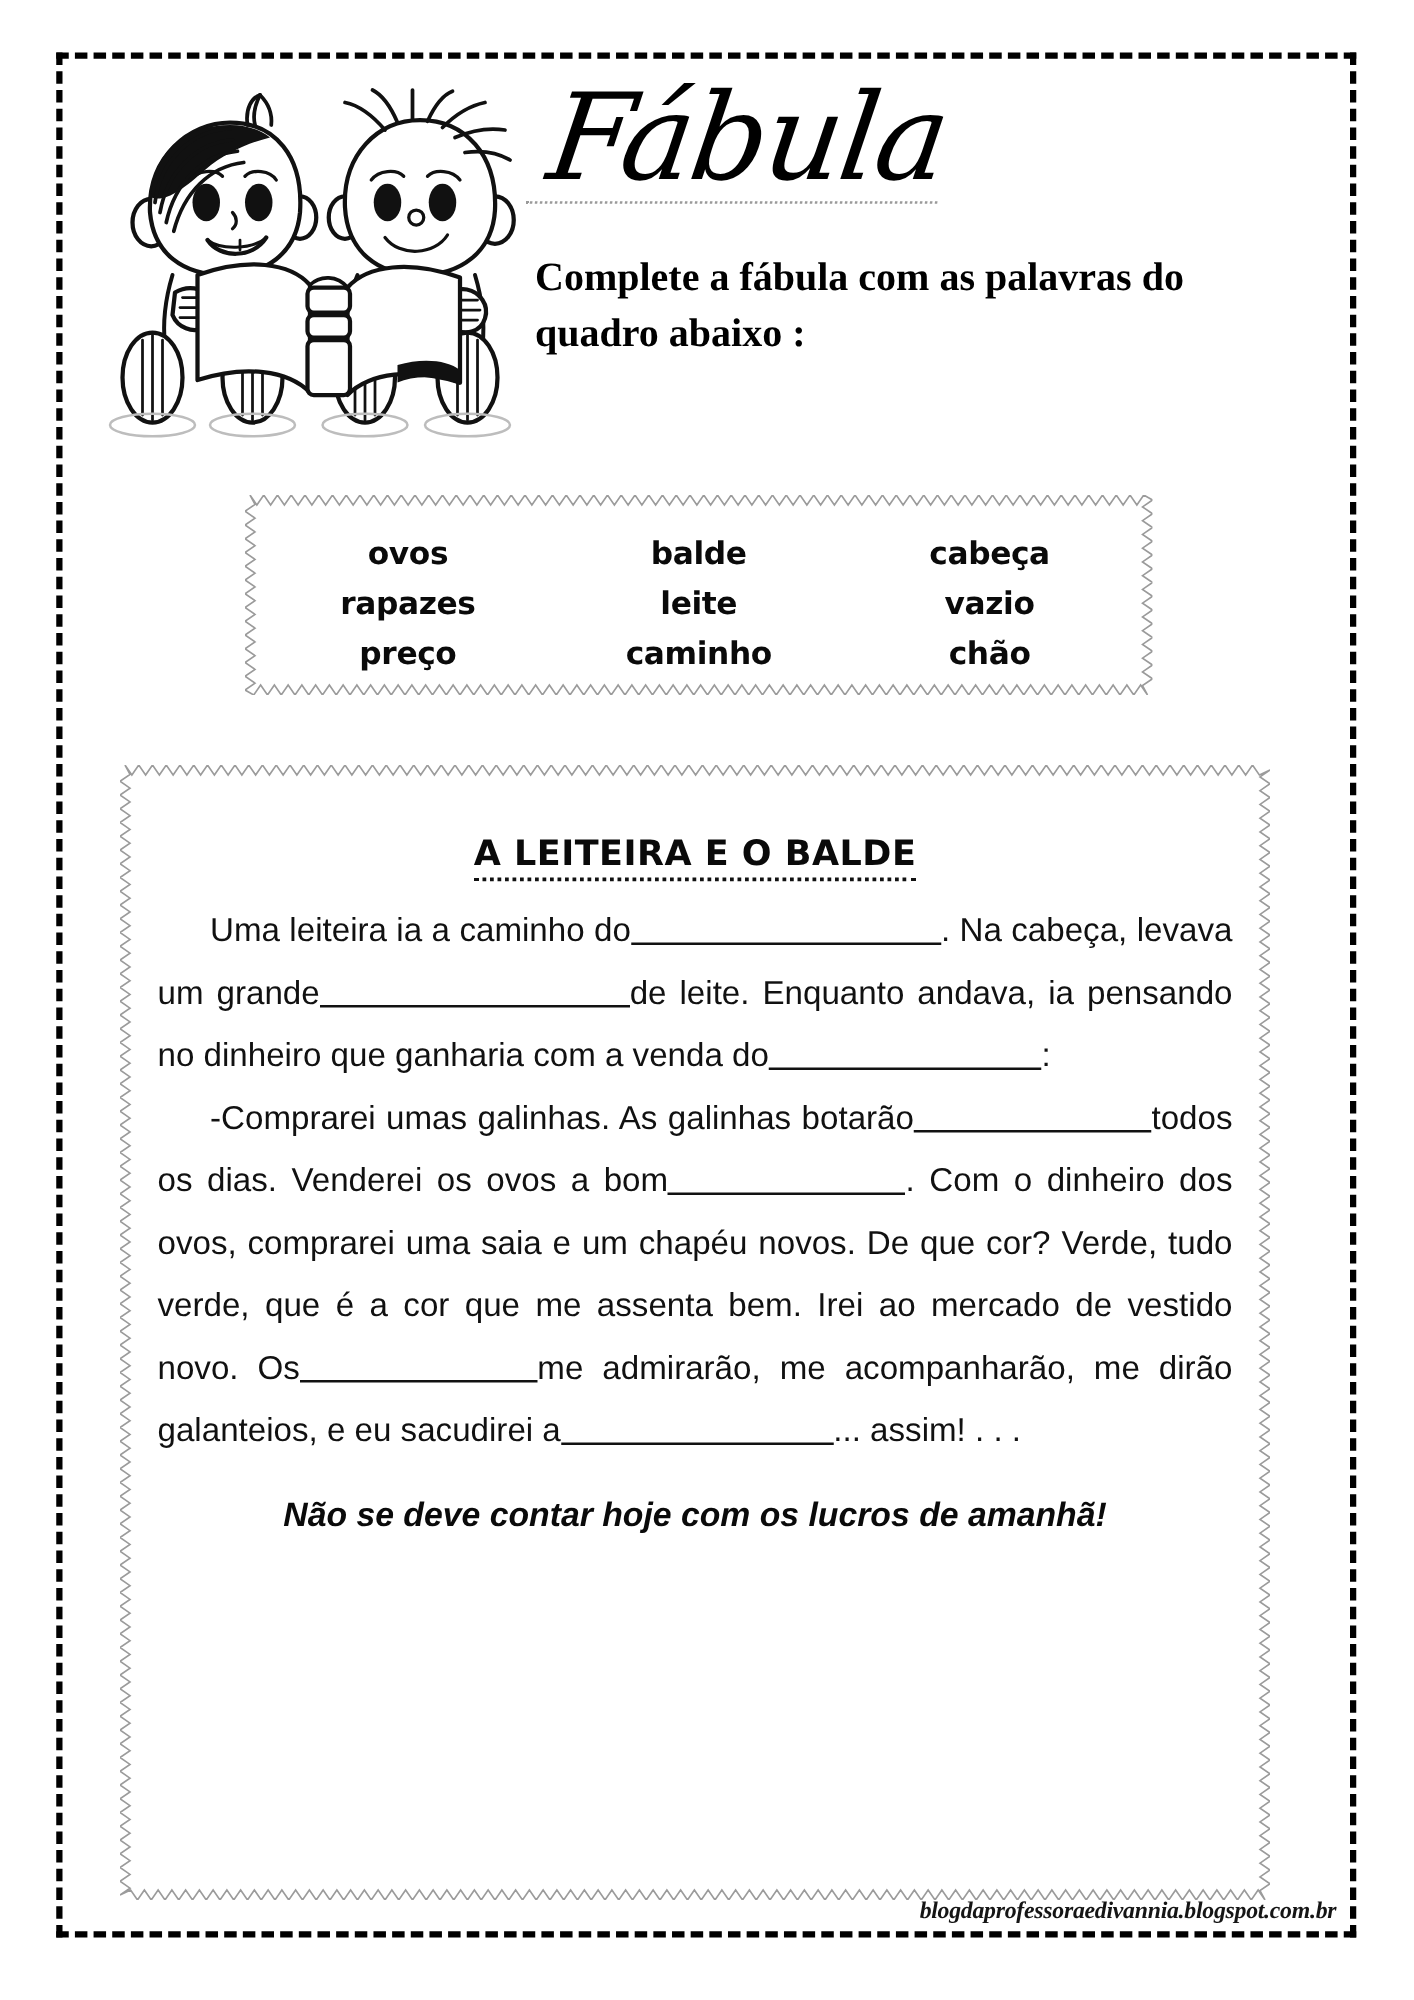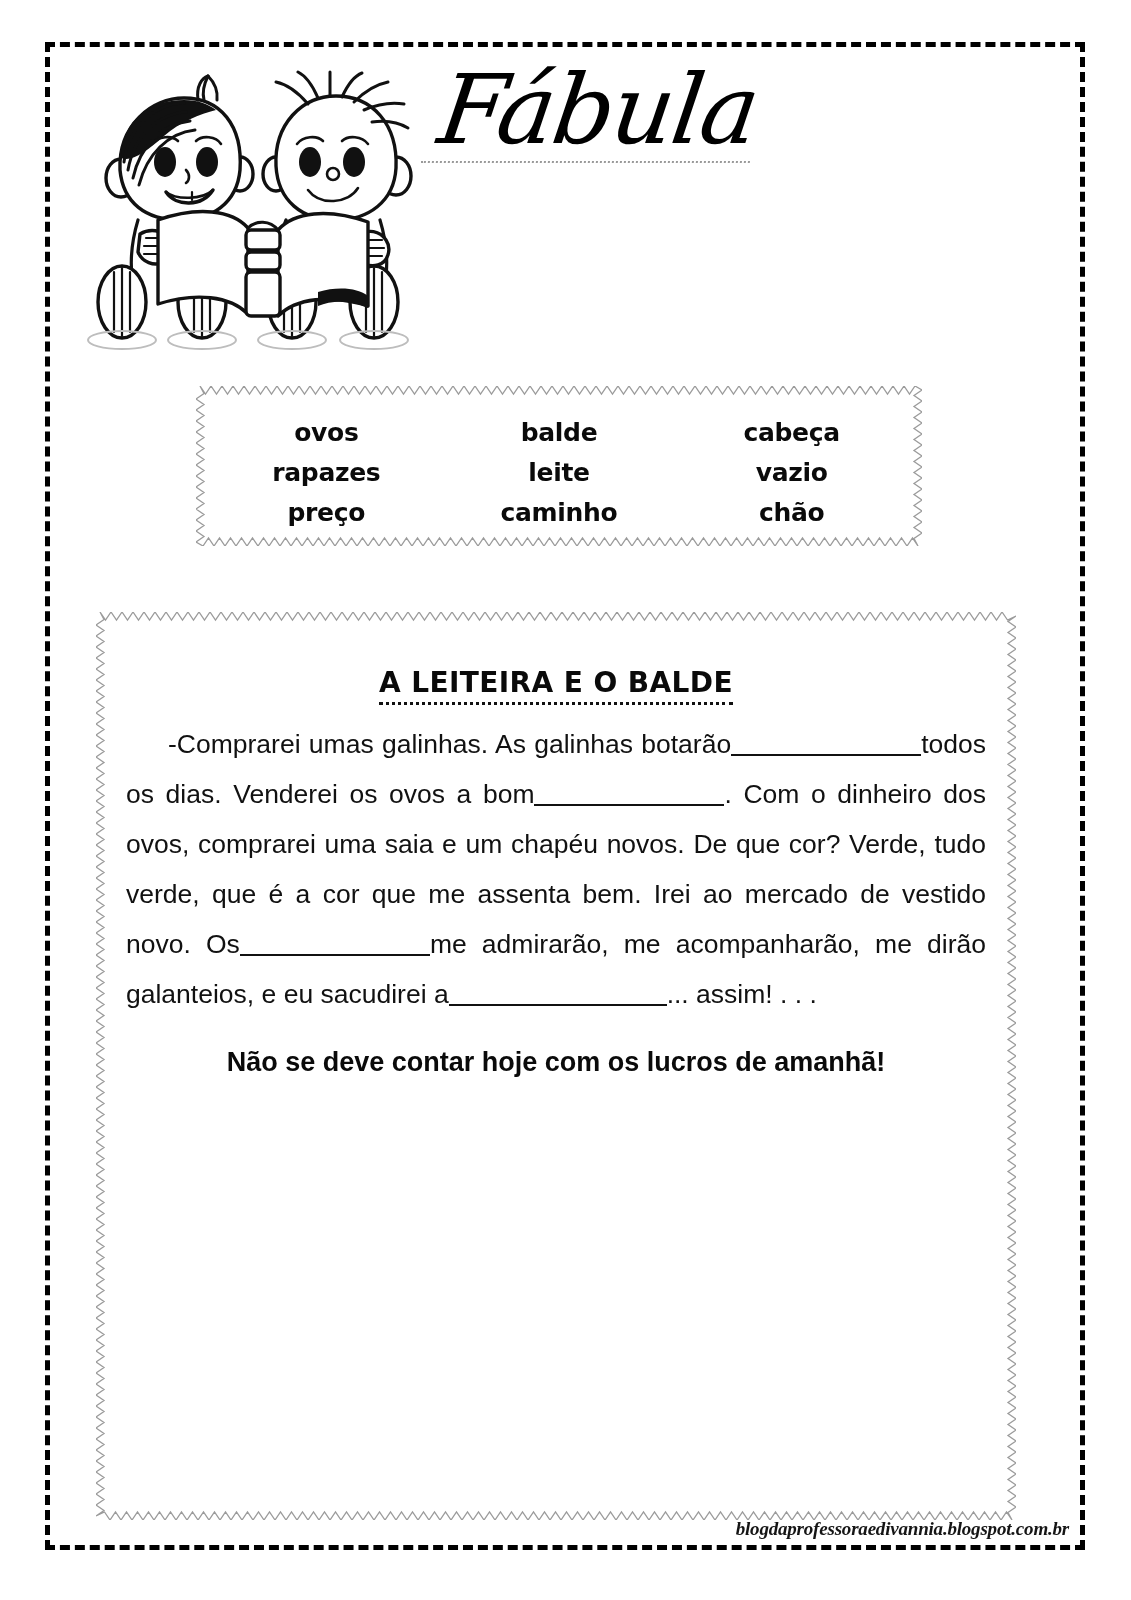--- a/index.html
+++ b/index.html
@@ -82,21 +82,21 @@
     background: #fff;
   }
   .zz {
     position: absolute;
     pointer-events: none;
   }
 
   
   #word-bank {
     left: 196px;
-    top: 386px;
+    top: 396px;
     width: 726px;
     height: 160px;
     text-align: right;
   }
   #word-bank-grid {
     position: absolute;
     left: 14px;
     top: 26px;
     right: 14px;
     bottom: 14px;
@@ -166,20 +166,21 @@
   .b-xl { width: 248px; }
   .b-lg { width: 218px; }
   .b-md { width: 190px; }
   .b-sm { width: 160px; }
 
   #moral {
     margin-top: 28px;
     text-align: center;
     font-family: "Liberation Sans", sans-serif;
     font-weight: bold;
+    font-style: italic;
     font-size: 27px;
     color: #0a0a0a;
   }
 
   
   #footer-credit {
     position: absolute;
     right: 62px;
     top: 1518px;
     font-family: "Liberation Serif", serif;
@@ -287,20 +288,21 @@
         <ellipse cx="42" cy="270" rx="34" ry="9" fill="none" stroke="#bdbdbd" stroke-width="2"></ellipse>
         <ellipse cx="122" cy="270" rx="34" ry="9" fill="none" stroke="#bdbdbd" stroke-width="2"></ellipse>
         <ellipse cx="212" cy="270" rx="34" ry="9" fill="none" stroke="#bdbdbd" stroke-width="2"></ellipse>
         <ellipse cx="294" cy="270" rx="34" ry="9" fill="none" stroke="#bdbdbd" stroke-width="2"></ellipse>
       </g>
     </svg>
   </div>
 
   <div id="title-block">
     <div id="page-title">Fábula</div>
+    <div id="instruction">Complete a fábula com as palavras do quadro abaixo :</div>
   </div>
 </div>
 
 <div class="zigzag-box" id="word-bank">
   <svg class="zz" width="726" height="160" viewBox="0 0 726 160" preserveAspectRatio="none" style="left:0;top:0;">
     <path id="zz-wb" fill="none" stroke="#9b9b9b" stroke-width="1.3" d="M4.00,0.00 L9.50,8.00 L15.00,0.00 L20.50,8.00 L26.00,0.00 L31.50,8.00 L37.00,0.00 L42.50,8.00 L48.00,0.00 L53.50,8.00 L59.00,0.00 L64.50,8.00 L70.00,0.00 L75.50,8.00 L81.00,0.00 L86.50,8.00 L92.00,0.00 L97.50,8.00 L103.00,0.00 L108.50,8.00 L114.00,0.00 L119.50,8.00 L125.00,0.00 L130.50,8.00 L136.00,0.00 L141.50,8.00 L147.00,0.00 L152.50,8.00 L158.00,0.00 L163.50,8.00 L169.00,0.00 L174.50,8.00 L180.00,0.00 L185.50,8.00 L191.00,0.00 L196.50,8.00 L202.00,0.00 L207.50,8.00 L213.00,0.00 L218.50,8.00 L224.00,0.00 L229.50,8.00 L235.00,0.00 L240.50,8.00 L246.00,0.00 L251.50,8.00 L257.00,0.00 L262.50,8.00 L268.00,0.00 L273.50,8.00 L279.00,0.00 L284.50,8.00 L290.00,0.00 L295.50,8.00 L301.00,0.00 L306.50,8.00 L312.00,0.00 L317.50,8.00 L323.00,0.00 L328.50,8.00 L334.00,0.00 L339.50,8.00 L345.00,0.00 L350.50,8.00 L356.00,0.00 L361.50,8.00 L367.00,0.00 L372.50,8.00 L378.00,0.00 L383.50,8.00 L389.00,0.00 L394.50,8.00 L400.00,0.00 L405.50,8.00 L411.00,0.00 L416.50,8.00 L422.00,0.00 L427.50,8.00 L433.00,0.00 L438.50,8.00 L444.00,0.00 L449.50,8.00 L455.00,0.00 L460.50,8.00 L466.00,0.00 L471.50,8.00 L477.00,0.00 L482.50,8.00 L488.00,0.00 L493.50,8.00 L499.00,0.00 L504.50,8.00 L510.00,0.00 L515.50,8.00 L521.00,0.00 L526.50,8.00 L532.00,0.00 L537.50,8.00 L543.00,0.00 L548.50,8.00 L554.00,0.00 L559.50,8.00 L565.00,0.00 L570.50,8.00 L576.00,0.00 L581.50,8.00 L587.00,0.00 L592.50,8.00 L598.00,0.00 L603.50,8.00 L609.00,0.00 L614.50,8.00 L620.00,0.00 L625.50,8.00 L631.00,0.00 L636.50,8.00 L642.00,0.00 L647.50,8.00 L653.00,0.00 L658.50,8.00 L664.00,0.00 L669.50,8.00 L675.00,0.00 L680.50,8.00 L686.00,0.00 L691.50,8.00 L697.00,0.00 L702.50,8.00 L708.00,0.00 L713.50,8.00 L719.00,0.00 L726.00,4.00 L718.00,9.50 L726.00,15.00 L718.00,20.50 L726.00,26.00 L718.00,31.50 L726.00,37.00 L718.00,42.50 L726.00,48.00 L718.00,53.50 L726.00,59.00 L718.00,64.50 L726.00,70.00 L718.00,75.50 L726.00,81.00 L718.00,86.50 L726.00,92.00 L718.00,97.50 L726.00,103.00 L718.00,108.50 L726.00,114.00 L718.00,119.50 L726.00,125.00 L718.00,130.50 L726.00,136.00 L718.00,141.50 L726.00,147.00 L718.00,152.50 L722.00,160.00 L716.50,152.00 L711.00,160.00 L705.50,152.00 L700.00,160.00 L694.50,152.00 L689.00,160.00 L683.50,152.00 L678.00,160.00 L672.50,152.00 L667.00,160.00 L661.50,152.00 L656.00,160.00 L650.50,152.00 L645.00,160.00 L639.50,152.00 L634.00,160.00 L628.50,152.00 L623.00,160.00 L617.50,152.00 L612.00,160.00 L606.50,152.00 L601.00,160.00 L595.50,152.00 L590.00,160.00 L584.50,152.00 L579.00,160.00 L573.50,152.00 L568.00,160.00 L562.50,152.00 L557.00,160.00 L551.50,152.00 L546.00,160.00 L540.50,152.00 L535.00,160.00 L529.50,152.00 L524.00,160.00 L518.50,152.00 L513.00,160.00 L507.50,152.00 L502.00,160.00 L496.50,152.00 L491.00,160.00 L485.50,152.00 L480.00,160.00 L474.50,152.00 L469.00,160.00 L463.50,152.00 L458.00,160.00 L452.50,152.00 L447.00,160.00 L441.50,152.00 L436.00,160.00 L430.50,152.00 L425.00,160.00 L419.50,152.00 L414.00,160.00 L408.50,152.00 L403.00,160.00 L397.50,152.00 L392.00,160.00 L386.50,152.00 L381.00,160.00 L375.50,152.00 L370.00,160.00 L364.50,152.00 L359.00,160.00 L353.50,152.00 L348.00,160.00 L342.50,152.00 L337.00,160.00 L331.50,152.00 L326.00,160.00 L320.50,152.00 L315.00,160.00 L309.50,152.00 L304.00,160.00 L298.50,152.00 L293.00,160.00 L287.50,152.00 L282.00,160.00 L276.50,152.00 L271.00,160.00 L265.50,152.00 L260.00,160.00 L254.50,152.00 L249.00,160.00 L243.50,152.00 L238.00,160.00 L232.50,152.00 L227.00,160.00 L221.50,152.00 L216.00,160.00 L210.50,152.00 L205.00,160.00 L199.50,152.00 L194.00,160.00 L188.50,152.00 L183.00,160.00 L177.50,152.00 L172.00,160.00 L166.50,152.00 L161.00,160.00 L155.50,152.00 L150.00,160.00 L144.50,152.00 L139.00,160.00 L133.50,152.00 L128.00,160.00 L122.50,152.00 L117.00,160.00 L111.50,152.00 L106.00,160.00 L100.50,152.00 L95.00,160.00 L89.50,152.00 L84.00,160.00 L78.50,152.00 L73.00,160.00 L67.50,152.00 L62.00,160.00 L56.50,152.00 L51.00,160.00 L45.50,152.00 L40.00,160.00 L34.50,152.00 L29.00,160.00 L23.50,152.00 L18.00,160.00 L12.50,152.00 L7.00,160.00 L0.00,156.00 L8.00,150.50 L0.00,145.00 L8.00,139.50 L0.00,134.00 L8.00,128.50 L0.00,123.00 L8.00,117.50 L0.00,112.00 L8.00,106.50 L0.00,101.00 L8.00,95.50 L0.00,90.00 L8.00,84.50 L0.00,79.00 L8.00,73.50 L0.00,68.00 L8.00,62.50 L0.00,57.00 L8.00,51.50 L0.00,46.00 L8.00,40.50 L0.00,35.00 L8.00,29.50 L0.00,24.00 L8.00,18.50 L0.00,13.00 L8.00,7.50 Z"></path>
   </svg>
   <div id="word-bank-grid">
       <span class="bank-word">ovos</span>
       <span class="bank-word">balde</span>
@@ -318,20 +320,21 @@
   <svg class="zz" width="920" height="908" viewBox="0 0 920 908" preserveAspectRatio="none" style="left:0;top:0;">
     <path id="zz-fb" fill="none" stroke="#9b9b9b" stroke-width="1.3" d="M4.00,0.00 L9.50,8.00 L15.00,0.00 L20.50,8.00 L26.00,0.00 L31.50,8.00 L37.00,0.00 L42.50,8.00 L48.00,0.00 L53.50,8.00 L59.00,0.00 L64.50,8.00 L70.00,0.00 L75.50,8.00 L81.00,0.00 L86.50,8.00 L92.00,0.00 L97.50,8.00 L103.00,0.00 L108.50,8.00 L114.00,0.00 L119.50,8.00 L125.00,0.00 L130.50,8.00 L136.00,0.00 L141.50,8.00 L147.00,0.00 L152.50,8.00 L158.00,0.00 L163.50,8.00 L169.00,0.00 L174.50,8.00 L180.00,0.00 L185.50,8.00 L191.00,0.00 L196.50,8.00 L202.00,0.00 L207.50,8.00 L213.00,0.00 L218.50,8.00 L224.00,0.00 L229.50,8.00 L235.00,0.00 L240.50,8.00 L246.00,0.00 L251.50,8.00 L257.00,0.00 L262.50,8.00 L268.00,0.00 L273.50,8.00 L279.00,0.00 L284.50,8.00 L290.00,0.00 L295.50,8.00 L301.00,0.00 L306.50,8.00 L312.00,0.00 L317.50,8.00 L323.00,0.00 L328.50,8.00 L334.00,0.00 L339.50,8.00 L345.00,0.00 L350.50,8.00 L356.00,0.00 L361.50,8.00 L367.00,0.00 L372.50,8.00 L378.00,0.00 L383.50,8.00 L389.00,0.00 L394.50,8.00 L400.00,0.00 L405.50,8.00 L411.00,0.00 L416.50,8.00 L422.00,0.00 L427.50,8.00 L433.00,0.00 L438.50,8.00 L444.00,0.00 L449.50,8.00 L455.00,0.00 L460.50,8.00 L466.00,0.00 L471.50,8.00 L477.00,0.00 L482.50,8.00 L488.00,0.00 L493.50,8.00 L499.00,0.00 L504.50,8.00 L510.00,0.00 L515.50,8.00 L521.00,0.00 L526.50,8.00 L532.00,0.00 L537.50,8.00 L543.00,0.00 L548.50,8.00 L554.00,0.00 L559.50,8.00 L565.00,0.00 L570.50,8.00 L576.00,0.00 L581.50,8.00 L587.00,0.00 L592.50,8.00 L598.00,0.00 L603.50,8.00 L609.00,0.00 L614.50,8.00 L620.00,0.00 L625.50,8.00 L631.00,0.00 L636.50,8.00 L642.00,0.00 L647.50,8.00 L653.00,0.00 L658.50,8.00 L664.00,0.00 L669.50,8.00 L675.00,0.00 L680.50,8.00 L686.00,0.00 L691.50,8.00 L697.00,0.00 L702.50,8.00 L708.00,0.00 L713.50,8.00 L719.00,0.00 L724.50,8.00 L730.00,0.00 L735.50,8.00 L741.00,0.00 L746.50,8.00 L752.00,0.00 L757.50,8.00 L763.00,0.00 L768.50,8.00 L774.00,0.00 L779.50,8.00 L785.00,0.00 L790.50,8.00 L796.00,0.00 L801.50,8.00 L807.00,0.00 L812.50,8.00 L818.00,0.00 L823.50,8.00 L829.00,0.00 L834.50,8.00 L840.00,0.00 L845.50,8.00 L851.00,0.00 L856.50,8.00 L862.00,0.00 L867.50,8.00 L873.00,0.00 L878.50,8.00 L884.00,0.00 L889.50,8.00 L895.00,0.00 L900.50,8.00 L906.00,0.00 L911.50,8.00 L920.00,4.00 L912.00,9.50 L920.00,15.00 L912.00,20.50 L920.00,26.00 L912.00,31.50 L920.00,37.00 L912.00,42.50 L920.00,48.00 L912.00,53.50 L920.00,59.00 L912.00,64.50 L920.00,70.00 L912.00,75.50 L920.00,81.00 L912.00,86.50 L920.00,92.00 L912.00,97.50 L920.00,103.00 L912.00,108.50 L920.00,114.00 L912.00,119.50 L920.00,125.00 L912.00,130.50 L920.00,136.00 L912.00,141.50 L920.00,147.00 L912.00,152.50 L920.00,158.00 L912.00,163.50 L920.00,169.00 L912.00,174.50 L920.00,180.00 L912.00,185.50 L920.00,191.00 L912.00,196.50 L920.00,202.00 L912.00,207.50 L920.00,213.00 L912.00,218.50 L920.00,224.00 L912.00,229.50 L920.00,235.00 L912.00,240.50 L920.00,246.00 L912.00,251.50 L920.00,257.00 L912.00,262.50 L920.00,268.00 L912.00,273.50 L920.00,279.00 L912.00,284.50 L920.00,290.00 L912.00,295.50 L920.00,301.00 L912.00,306.50 L920.00,312.00 L912.00,317.50 L920.00,323.00 L912.00,328.50 L920.00,334.00 L912.00,339.50 L920.00,345.00 L912.00,350.50 L920.00,356.00 L912.00,361.50 L920.00,367.00 L912.00,372.50 L920.00,378.00 L912.00,383.50 L920.00,389.00 L912.00,394.50 L920.00,400.00 L912.00,405.50 L920.00,411.00 L912.00,416.50 L920.00,422.00 L912.00,427.50 L920.00,433.00 L912.00,438.50 L920.00,444.00 L912.00,449.50 L920.00,455.00 L912.00,460.50 L920.00,466.00 L912.00,471.50 L920.00,477.00 L912.00,482.50 L920.00,488.00 L912.00,493.50 L920.00,499.00 L912.00,504.50 L920.00,510.00 L912.00,515.50 L920.00,521.00 L912.00,526.50 L920.00,532.00 L912.00,537.50 L920.00,543.00 L912.00,548.50 L920.00,554.00 L912.00,559.50 L920.00,565.00 L912.00,570.50 L920.00,576.00 L912.00,581.50 L920.00,587.00 L912.00,592.50 L920.00,598.00 L912.00,603.50 L920.00,609.00 L912.00,614.50 L920.00,620.00 L912.00,625.50 L920.00,631.00 L912.00,636.50 L920.00,642.00 L912.00,647.50 L920.00,653.00 L912.00,658.50 L920.00,664.00 L912.00,669.50 L920.00,675.00 L912.00,680.50 L920.00,686.00 L912.00,691.50 L920.00,697.00 L912.00,702.50 L920.00,708.00 L912.00,713.50 L920.00,719.00 L912.00,724.50 L920.00,730.00 L912.00,735.50 L920.00,741.00 L912.00,746.50 L920.00,752.00 L912.00,757.50 L920.00,763.00 L912.00,768.50 L920.00,774.00 L912.00,779.50 L920.00,785.00 L912.00,790.50 L920.00,796.00 L912.00,801.50 L920.00,807.00 L912.00,812.50 L920.00,818.00 L912.00,823.50 L920.00,829.00 L912.00,834.50 L920.00,840.00 L912.00,845.50 L920.00,851.00 L912.00,856.50 L920.00,862.00 L912.00,867.50 L920.00,873.00 L912.00,878.50 L920.00,884.00 L912.00,889.50 L920.00,895.00 L912.00,900.50 L916.00,908.00 L910.50,900.00 L905.00,908.00 L899.50,900.00 L894.00,908.00 L888.50,900.00 L883.00,908.00 L877.50,900.00 L872.00,908.00 L866.50,900.00 L861.00,908.00 L855.50,900.00 L850.00,908.00 L844.50,900.00 L839.00,908.00 L833.50,900.00 L828.00,908.00 L822.50,900.00 L817.00,908.00 L811.50,900.00 L806.00,908.00 L800.50,900.00 L795.00,908.00 L789.50,900.00 L784.00,908.00 L778.50,900.00 L773.00,908.00 L767.50,900.00 L762.00,908.00 L756.50,900.00 L751.00,908.00 L745.50,900.00 L740.00,908.00 L734.50,900.00 L729.00,908.00 L723.50,900.00 L718.00,908.00 L712.50,900.00 L707.00,908.00 L701.50,900.00 L696.00,908.00 L690.50,900.00 L685.00,908.00 L679.50,900.00 L674.00,908.00 L668.50,900.00 L663.00,908.00 L657.50,900.00 L652.00,908.00 L646.50,900.00 L641.00,908.00 L635.50,900.00 L630.00,908.00 L624.50,900.00 L619.00,908.00 L613.50,900.00 L608.00,908.00 L602.50,900.00 L597.00,908.00 L591.50,900.00 L586.00,908.00 L580.50,900.00 L575.00,908.00 L569.50,900.00 L564.00,908.00 L558.50,900.00 L553.00,908.00 L547.50,900.00 L542.00,908.00 L536.50,900.00 L531.00,908.00 L525.50,900.00 L520.00,908.00 L514.50,900.00 L509.00,908.00 L503.50,900.00 L498.00,908.00 L492.50,900.00 L487.00,908.00 L481.50,900.00 L476.00,908.00 L470.50,900.00 L465.00,908.00 L459.50,900.00 L454.00,908.00 L448.50,900.00 L443.00,908.00 L437.50,900.00 L432.00,908.00 L426.50,900.00 L421.00,908.00 L415.50,900.00 L410.00,908.00 L404.50,900.00 L399.00,908.00 L393.50,900.00 L388.00,908.00 L382.50,900.00 L377.00,908.00 L371.50,900.00 L366.00,908.00 L360.50,900.00 L355.00,908.00 L349.50,900.00 L344.00,908.00 L338.50,900.00 L333.00,908.00 L327.50,900.00 L322.00,908.00 L316.50,900.00 L311.00,908.00 L305.50,900.00 L300.00,908.00 L294.50,900.00 L289.00,908.00 L283.50,900.00 L278.00,908.00 L272.50,900.00 L267.00,908.00 L261.50,900.00 L256.00,908.00 L250.50,900.00 L245.00,908.00 L239.50,900.00 L234.00,908.00 L228.50,900.00 L223.00,908.00 L217.50,900.00 L212.00,908.00 L206.50,900.00 L201.00,908.00 L195.50,900.00 L190.00,908.00 L184.50,900.00 L179.00,908.00 L173.50,900.00 L168.00,908.00 L162.50,900.00 L157.00,908.00 L151.50,900.00 L146.00,908.00 L140.50,900.00 L135.00,908.00 L129.50,900.00 L124.00,908.00 L118.50,900.00 L113.00,908.00 L107.50,900.00 L102.00,908.00 L96.50,900.00 L91.00,908.00 L85.50,900.00 L80.00,908.00 L74.50,900.00 L69.00,908.00 L63.50,900.00 L58.00,908.00 L52.50,900.00 L47.00,908.00 L41.50,900.00 L36.00,908.00 L30.50,900.00 L25.00,908.00 L19.50,900.00 L14.00,908.00 L8.50,900.00 L0.00,904.00 L8.00,898.50 L0.00,893.00 L8.00,887.50 L0.00,882.00 L8.00,876.50 L0.00,871.00 L8.00,865.50 L0.00,860.00 L8.00,854.50 L0.00,849.00 L8.00,843.50 L0.00,838.00 L8.00,832.50 L0.00,827.00 L8.00,821.50 L0.00,816.00 L8.00,810.50 L0.00,805.00 L8.00,799.50 L0.00,794.00 L8.00,788.50 L0.00,783.00 L8.00,777.50 L0.00,772.00 L8.00,766.50 L0.00,761.00 L8.00,755.50 L0.00,750.00 L8.00,744.50 L0.00,739.00 L8.00,733.50 L0.00,728.00 L8.00,722.50 L0.00,717.00 L8.00,711.50 L0.00,706.00 L8.00,700.50 L0.00,695.00 L8.00,689.50 L0.00,684.00 L8.00,678.50 L0.00,673.00 L8.00,667.50 L0.00,662.00 L8.00,656.50 L0.00,651.00 L8.00,645.50 L0.00,640.00 L8.00,634.50 L0.00,629.00 L8.00,623.50 L0.00,618.00 L8.00,612.50 L0.00,607.00 L8.00,601.50 L0.00,596.00 L8.00,590.50 L0.00,585.00 L8.00,579.50 L0.00,574.00 L8.00,568.50 L0.00,563.00 L8.00,557.50 L0.00,552.00 L8.00,546.50 L0.00,541.00 L8.00,535.50 L0.00,530.00 L8.00,524.50 L0.00,519.00 L8.00,513.50 L0.00,508.00 L8.00,502.50 L0.00,497.00 L8.00,491.50 L0.00,486.00 L8.00,480.50 L0.00,475.00 L8.00,469.50 L0.00,464.00 L8.00,458.50 L0.00,453.00 L8.00,447.50 L0.00,442.00 L8.00,436.50 L0.00,431.00 L8.00,425.50 L0.00,420.00 L8.00,414.50 L0.00,409.00 L8.00,403.50 L0.00,398.00 L8.00,392.50 L0.00,387.00 L8.00,381.50 L0.00,376.00 L8.00,370.50 L0.00,365.00 L8.00,359.50 L0.00,354.00 L8.00,348.50 L0.00,343.00 L8.00,337.50 L0.00,332.00 L8.00,326.50 L0.00,321.00 L8.00,315.50 L0.00,310.00 L8.00,304.50 L0.00,299.00 L8.00,293.50 L0.00,288.00 L8.00,282.50 L0.00,277.00 L8.00,271.50 L0.00,266.00 L8.00,260.50 L0.00,255.00 L8.00,249.50 L0.00,244.00 L8.00,238.50 L0.00,233.00 L8.00,227.50 L0.00,222.00 L8.00,216.50 L0.00,211.00 L8.00,205.50 L0.00,200.00 L8.00,194.50 L0.00,189.00 L8.00,183.50 L0.00,178.00 L8.00,172.50 L0.00,167.00 L8.00,161.50 L0.00,156.00 L8.00,150.50 L0.00,145.00 L8.00,139.50 L0.00,134.00 L8.00,128.50 L0.00,123.00 L8.00,117.50 L0.00,112.00 L8.00,106.50 L0.00,101.00 L8.00,95.50 L0.00,90.00 L8.00,84.50 L0.00,79.00 L8.00,73.50 L0.00,68.00 L8.00,62.50 L0.00,57.00 L8.00,51.50 L0.00,46.00 L8.00,40.50 L0.00,35.00 L8.00,29.50 L0.00,24.00 L8.00,18.50 L0.00,13.00 L8.00,7.50 Z"></path>
   </svg>
 
   <div id="fable-inner">
     <div id="fable-title-wrap">
       <span id="fable-title">A LEITEIRA E O BALDE</span>
     </div>
 
     <div id="fable-paragraphs">
+        <div class="para indent"><span>Uma leiteira ia a caminho do</span><span class="blank b-xl"></span><span>. Na cabeça, levava um grande</span><span class="blank b-xl"></span><span>de leite. Enquanto andava, ia pensando no dinheiro que ganharia com a venda do</span><span class="blank b-lg"></span><span>:</span></div>
         <div class="para indent"><span>-Comprarei umas galinhas. As galinhas botarão</span><span class="blank b-md"></span><span>todos os dias. Venderei os ovos a bom</span><span class="blank b-md"></span><span>. Com o dinheiro dos ovos, comprarei uma saia e um chapéu novos. De que cor? Verde, tudo verde, que é a cor que me assenta bem. Irei ao mercado de vestido novo. Os</span><span class="blank b-md"></span><span>me admirarão, me acompanharão, me dirão galanteios, e eu sacudirei a</span><span class="blank b-lg"></span><span>... assim! . . .</span></div>
       </div>
 
     <div id="moral">Não se deve contar hoje com os  lucros de amanhã!</div>
   </div>
 </div>
 
 <div id="footer-credit">blogdaprofessoraedivannia.blogspot.com.br</div>
 
 </body></html>

